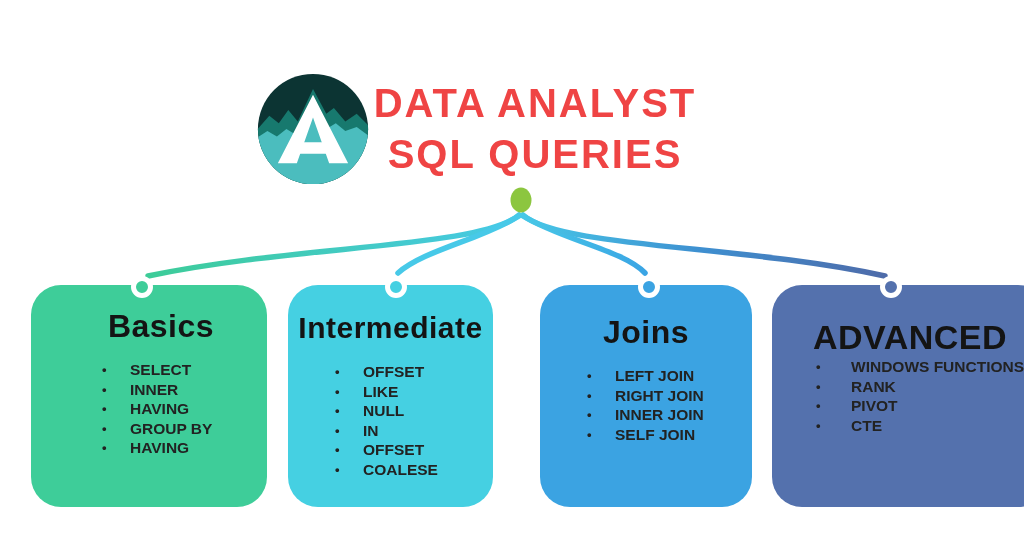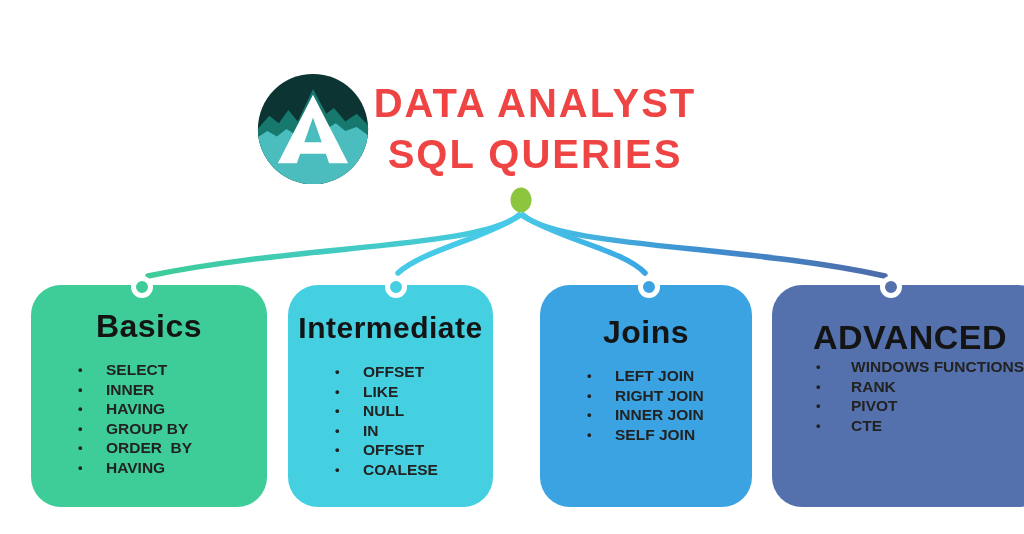--- a/index.html
+++ b/index.html
@@ -126,28 +126,27 @@
         <path d="M50,74 L70,74 L75,86 L45,86 Z" fill="#FFFFFF"></path>
       </g>
     </svg>
   </div>
 
   <div class="title">
     <div class="line">DATA ANALYST</div>
     <div class="line">SQL QUERIES</div>
   </div>
 
-  <article class="box b1" style="background-color: rgb(62, 205, 153);">
+  <article class="box b1" style="background-color: rgb(62, 205, 153); padding-left: 24px;">
     <h2>Basics</h2>
     <ul>
         <li>SELECT</li>
         <li>INNER</li>
         <li>HAVING</li>
         <li>GROUP BY</li>
-        <li>ORDER  BY</li>
         <li>HAVING</li>
       </ul>
   </article>
 
   <article class="box b2" style="background-color: rgb(69, 208, 226);">
     <h2>Intermediate</h2>
     <ul>
         <li>OFFSET</li>
         <li>LIKE</li>
         <li>NULL</li>

